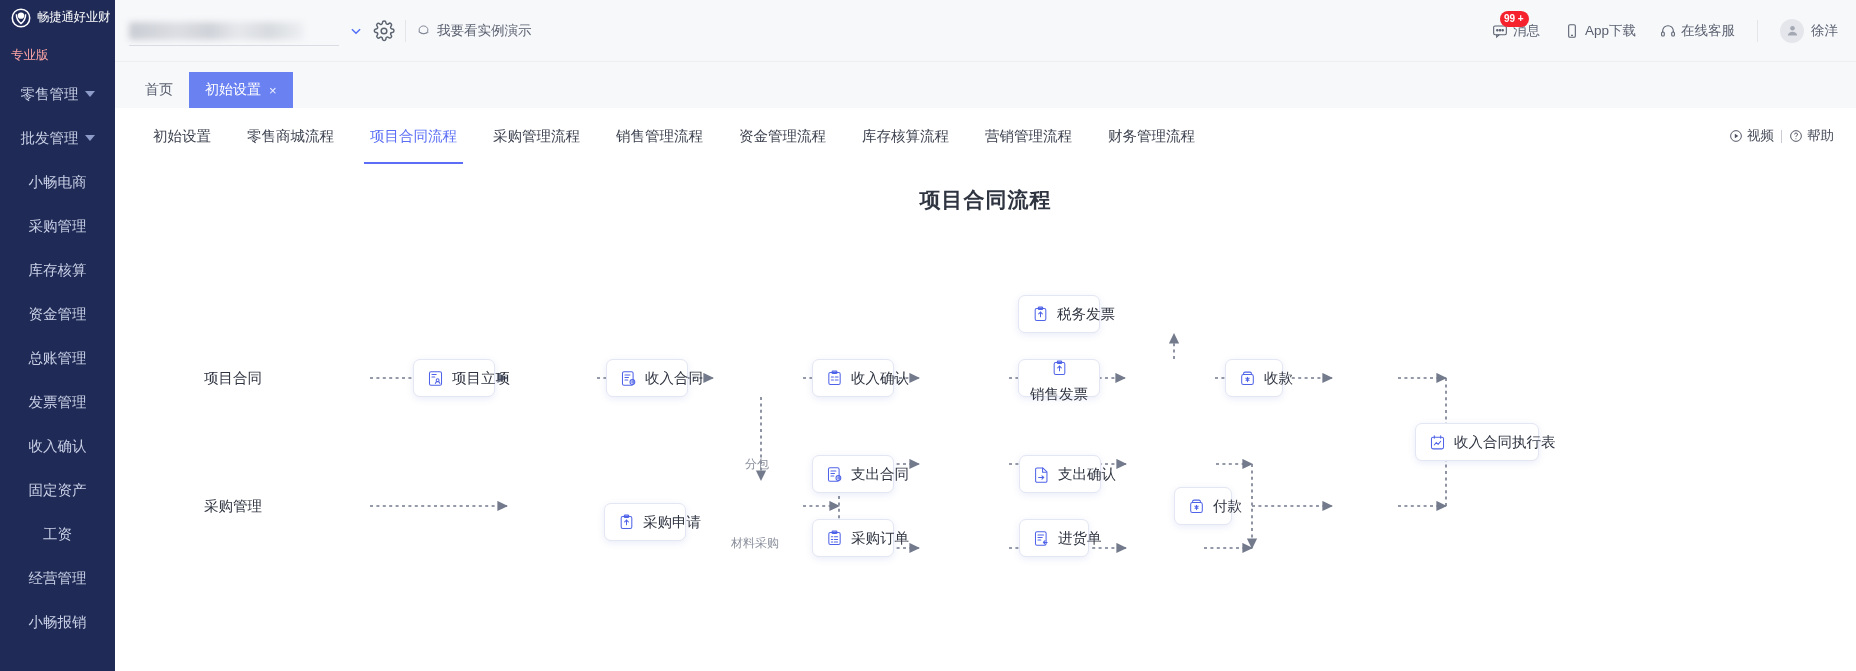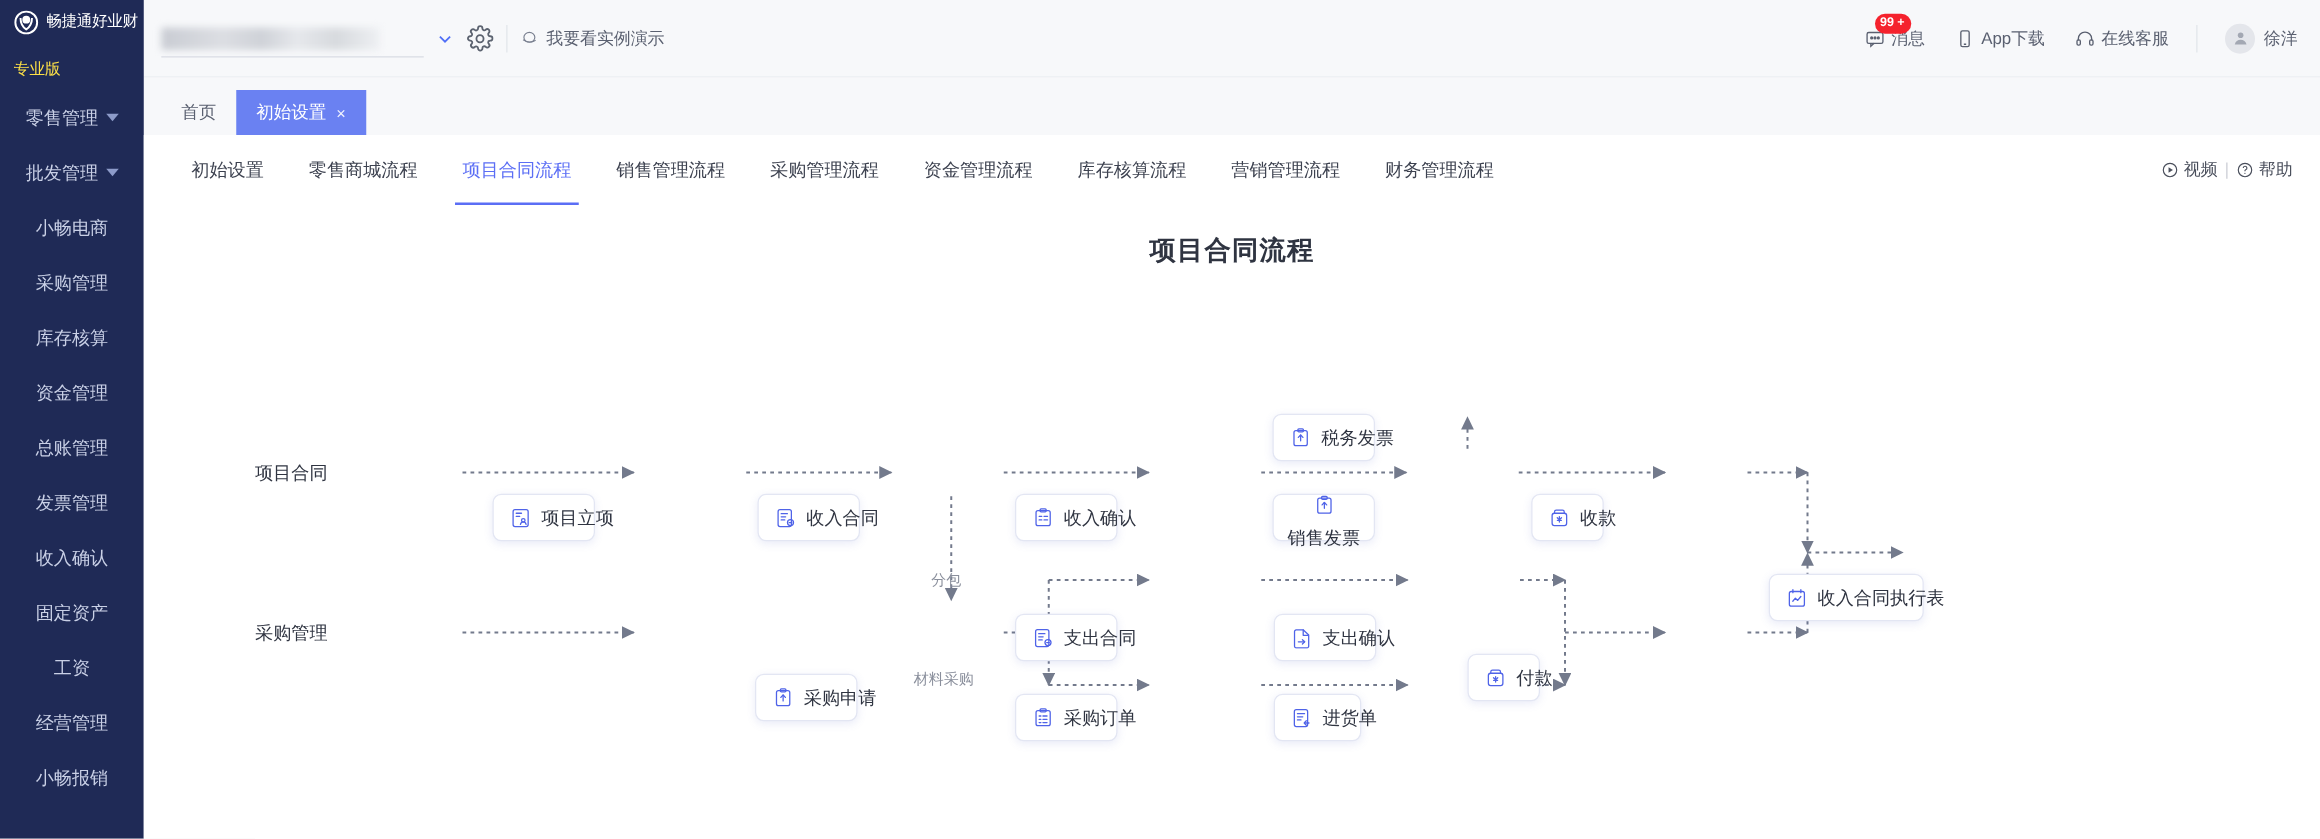--- a/index.html
+++ b/index.html
@@ -18,21 +18,21 @@
     position: relative;
     overflow: hidden;
   }
   .brand {
     height: 62px; padding: 8px 0 0 10px;
     display: flex; flex-direction: column; justify-content: center;
   }
   .brand-row { display: flex; align-items: center; gap: 5px; }
   .brand-logo { width: 22px; height: 22px; flex: 0 0 22px; }
   .brand-name { color: #fff; font-size: 12.5px; white-space: nowrap; letter-spacing:-0.3px; }
-  .brand-sub { color: #fde047; font-size: 12.5px; margin-top: 18px; margin-left:1px; }
+  .brand-sub { color: #fca5a5; font-size: 12.5px; margin-top: 18px; margin-left:1px; }
   .nav { padding-top: 10px; }
   .nav-item {
     height: 44px; display: flex; align-items: center; justify-content: center;
     color: #c9d0e6; font-size: 14.5px; cursor: pointer; gap: 6px;
   }
   .caret { width:0;height:0;border-left:5px solid transparent;border-right:5px solid transparent;border-top:6px solid #8d9bc9; display:inline-block;}
 
   
   .main { flex: 1; display: flex; flex-direction: column; min-width: 0; background:#f0f2f5;}
 
@@ -104,21 +104,21 @@
   .flow-title {
     text-align:center; font-size: 21px; color: #2f3441; margin-top: 22px; letter-spacing:1px;
   }
   .canvas { position: relative; width: 100%; height: 420px; }
 
   .node {
     position: absolute; height: 38px; background:#fff;
     border: 1px solid #e3e6f3; border-radius: 7px;
     box-shadow: 0 2px 7px rgba(90,106,200,.13);
     display:flex; align-items:center; gap:8px; padding: 0 13px;
-    font-size: 14.5px; color:#2f3441; white-space:nowrap; cursor:pointer;margin-top:36px;
+    font-size: 14.5px; color:#2f3441; white-space:nowrap; cursor:pointer;
   }
   .node .nico { width:17px; height:17px; flex:0 0 17px; color:#4f63e8; }
   .rowlabel { position:absolute; font-size:14.5px; color:#2f3441; white-space:nowrap; }
   .edgelabel { position:absolute; font-size:12px; color:#8a8f9c; white-space:nowrap;}
   svg.edges { position:absolute; left:0; top:0; width:100%; height:100%; pointer-events:none; }
 </style>
 </head>
 <body>
 
 <div id="app">
@@ -276,24 +276,24 @@
         <div class="subtab">
             <span>初始设置</span>
           </div>
           <div class="subtab">
             <span>零售商城流程</span>
           </div>
           <div class="subtab active">
             <span>项目合同流程</span>
           </div>
           <div class="subtab">
+            <span>采购管理流程</span>
+          </div>
+          <div class="subtab">
             <span>销售管理流程</span>
-          </div>
-          <div class="subtab">
-            <span>采购管理流程</span>
           </div>
           <div class="subtab">
             <span>资金管理流程</span>
           </div>
           <div class="subtab">
             <span>库存核算流程</span>
           </div>
           <div class="subtab">
             <span>营销管理流程</span>
           </div>
@@ -362,21 +362,21 @@
             <path d="M1137 292 L1217 292"></path>
 
             <path d="M1283 164 L1331 164" marker-end=""></path>
             <path d="M1331 164 L1331 228" marker-end=""></path>
             <path d="M1331 228 L1407 228"></path>
 
             <path d="M1283 292 L1331 292" marker-end=""></path>
             <path d="M1331 292 L1331 229" marker-end=""></path>
           </g>
         </svg>
-      <div class="node" style="left: 279px; top: 145px; width: 82px;">
+      <div class="node" style="left: 298px; top: 145px; width: 82px;">
             <span class="nico"><svg viewBox="0 0 24 24" fill="none" stroke="currentColor" stroke-width="1.45" stroke-linecap="round" stroke-linejoin="round">
                 <rect x="3.5" y="2.5" width="17" height="19" rx="2.2"></rect>
                 <path d="M7 6.5h6"></path>
                 <path d="M7 10h4"></path>
                 <circle cx="15" cy="14.5" r="2"></circle>
                 <path d="M11.8 19c.4-1.8 1.7-2.7 3.2-2.7s2.8.9 3.2 2.7"></path>
               </svg></span>
             <span>项目立项</span>
           </div>
           <div class="node" style="left: 491px; top: 145px; width: 82px;">

